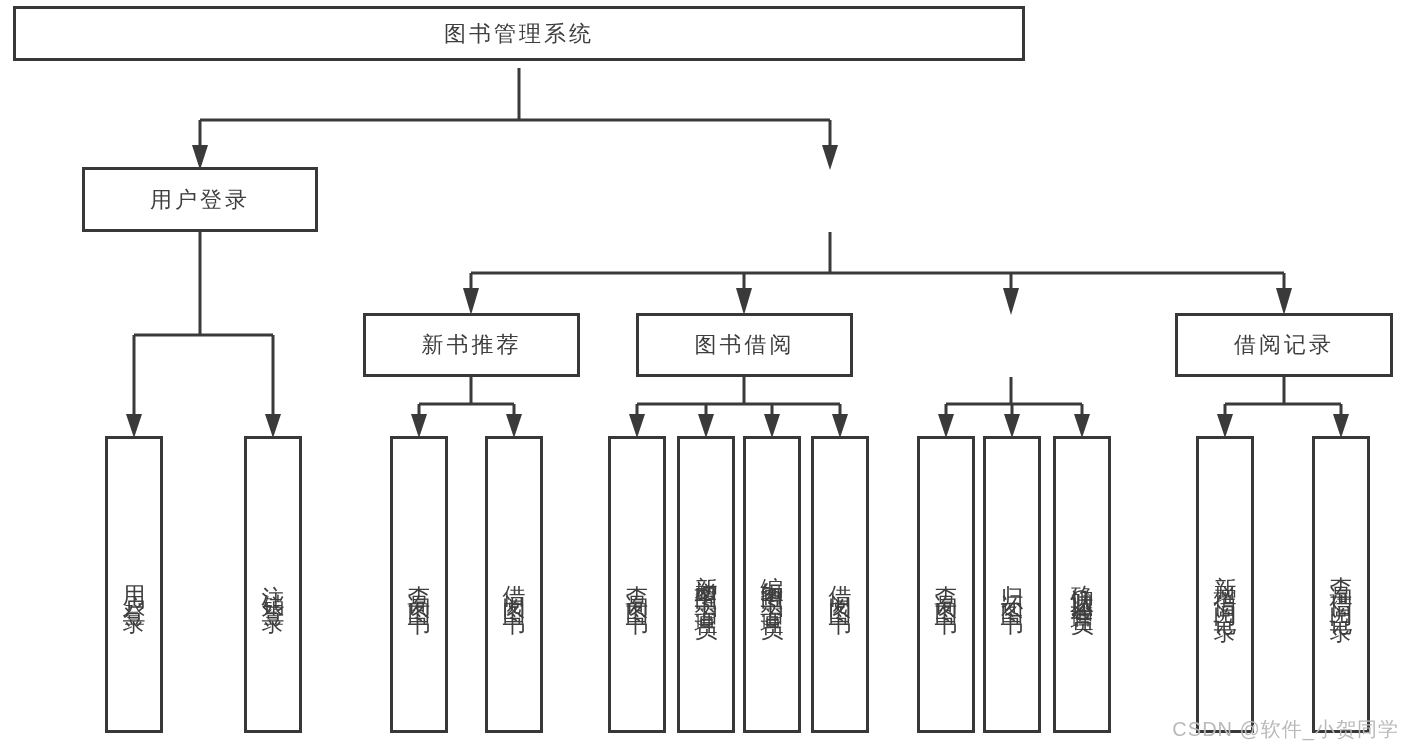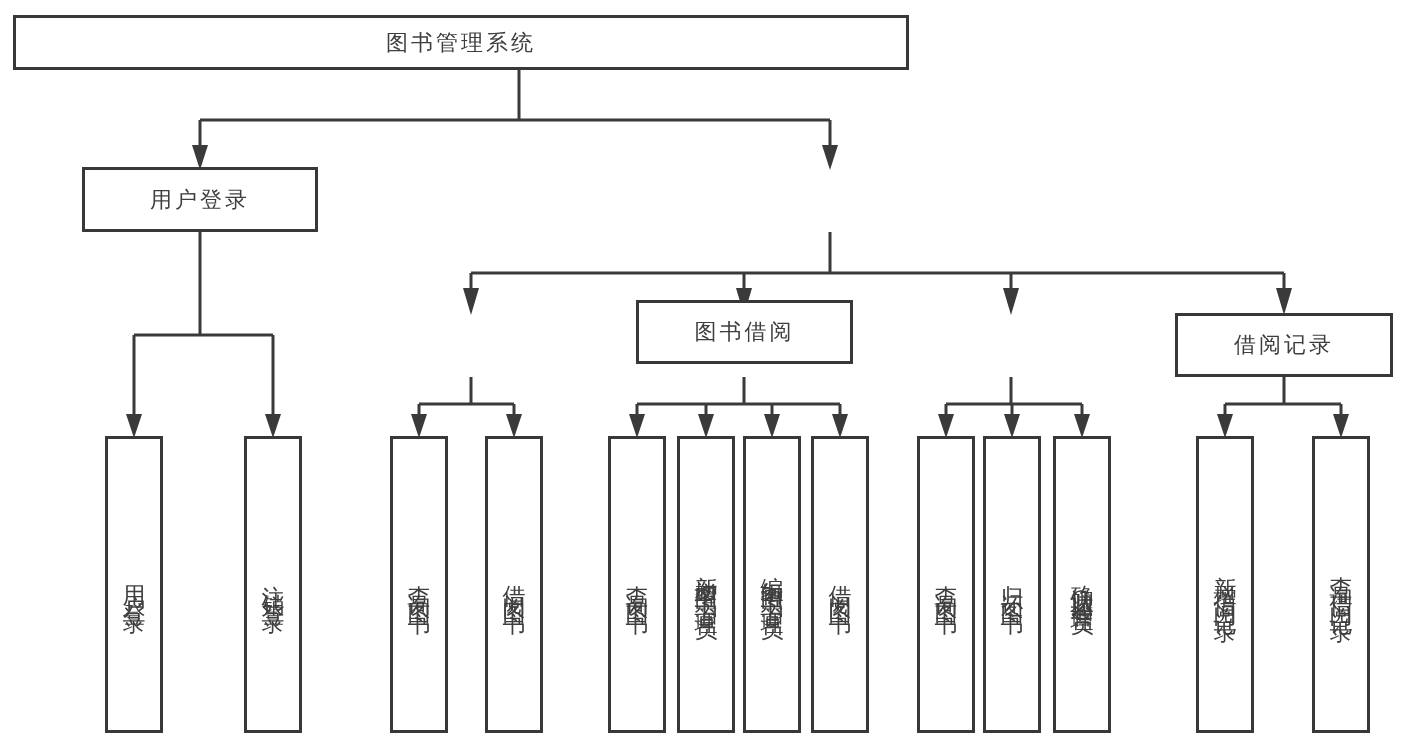--- a/index.html
+++ b/index.html
@@ -84,29 +84,32 @@
       <polygon points="1074,414 1090,414 1082,438"></polygon>
     </g>
 
     <g>
       <path d="M1284,377 V404 M1225,404 H1341 M1225,404 V416 M1341,404 V416"></path>
       <polygon points="1217,414 1233,414 1225,438"></polygon>
       <polygon points="1333,414 1349,414 1341,438"></polygon>
     </g>
   </svg>
 
-  <div class="node h-node" style="left:13px;top:15px;width:896px;height:55px;">
+  <div class="node h-node" style="left:13px;top:6px;width:1012px;height:55px;">
     <span>图书管理系统</span>
   </div>
 
   <div class="node h-node" style="left:82px;top:167px;width:236px;height:65px;">
     <span>用户登录</span>
   </div>
 
-  <div class="node h-node" style="left:636px;top:300px;width:217px;height:64px;">
+  <div class="node h-node" style="left:363px;top:313px;width:217px;height:64px;">
+    <span>新书推荐</span>
+  </div>
+  <div class="node h-node" style="left:636px;top:313px;width:217px;height:64px;">
     <span>图书借阅</span>
   </div>
   <div class="node h-node" style="left:1175px;top:313px;width:218px;height:64px;">
     <span>借阅记录</span>
   </div>
 
   <div class="node leaf" style="left:105px;">
     <span>用户登录</span>
   </div>
   <div class="node leaf" style="left:244px;">
@@ -143,14 +146,15 @@
     <span>确认归还（管理员）</span>
   </div>
 
   <div class="node leaf" style="left:1196px;">
     <span>新增借阅记录</span>
   </div>
   <div class="node leaf" style="left:1312px;">
     <span>查询借阅记录</span>
   </div>
 
+  <div class="watermark">CSDN @软件_小贺同学</div>
 
 </div>
 
 </body></html>

